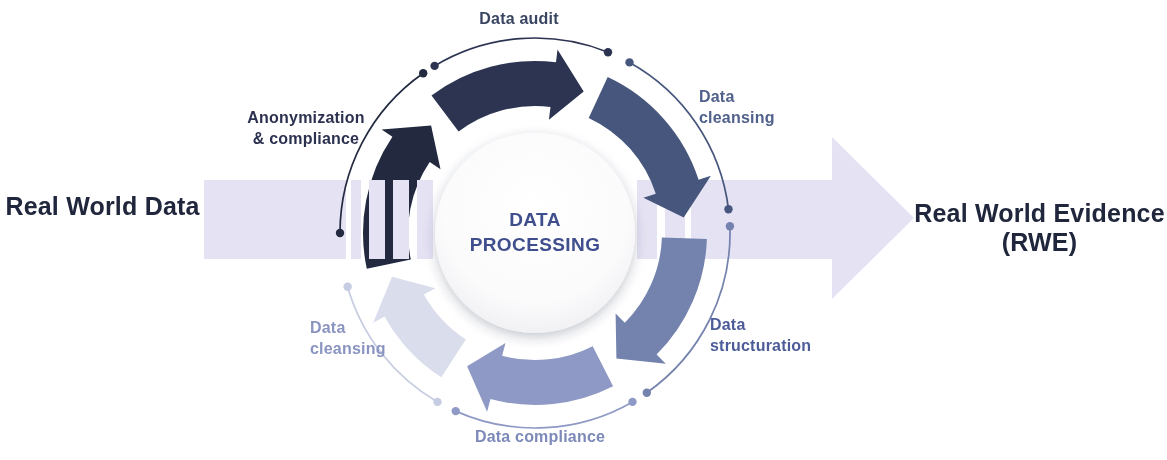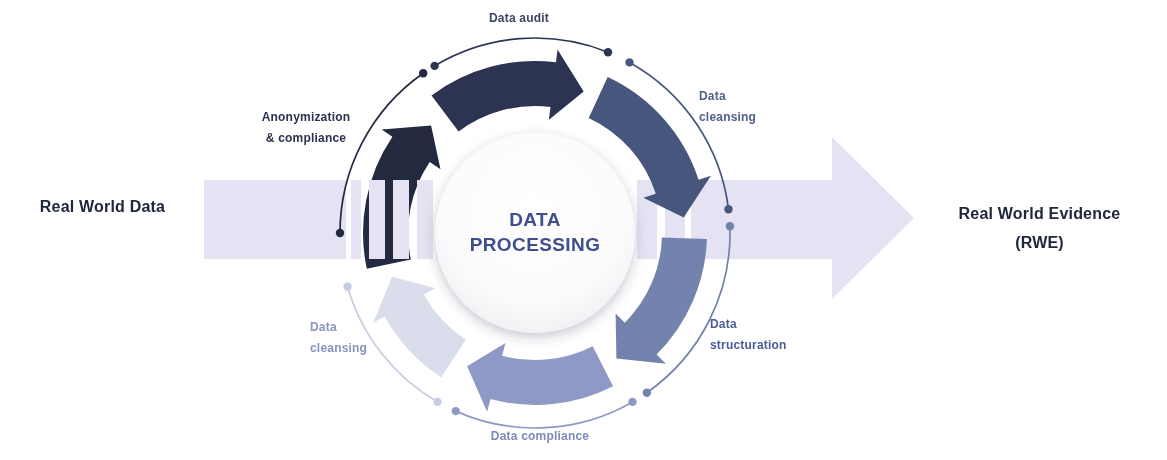--- a/index.html
+++ b/index.html
@@ -5,22 +5,22 @@
   html,body{margin:0;padding:0;}
   body{
     width:1167px;height:460px;background:#ffffff;
     font-family:"Liberation Sans",sans-serif;
     position:relative;overflow:hidden;
   }
   #stage{position:absolute;left:0;top:0;width:1167px;height:460px;}
   #diagram-svg{position:absolute;left:0;top:0;}
   .lbl{position:absolute;font-weight:bold;}
   .lbl span{display:block;}
-  .stage-label{font-size:12px;line-height:21px;letter-spacing:0.2px;}
-  .endpoint-label{font-size:16px;line-height:29px;letter-spacing:0.2px;text-align:center;}
+  .stage-label{font-size:16px;line-height:21px;letter-spacing:0.2px;}
+  .endpoint-label{font-size:25px;line-height:29px;letter-spacing:0.2px;text-align:center;}
   .center-label{font-size:19px;line-height:25px;letter-spacing:0.4px;text-align:center;}
   #lbl-data-audit{left:419px;top:8px;width:200px;text-align:center;}
   #lbl-data-cleansing{left:699px;top:86px;text-align:left;}
   #lbl-data-structuration{left:710px;top:314px;text-align:left;}
   #lbl-data-engineering{left:440px;top:426px;width:200px;text-align:center;}
   #lbl-data-analyses{left:310px;top:317px;text-align:left;}
   #lbl-anonymization-compliance{left:206px;top:107px;width:200px;text-align:center;}
   #lbl-source{left:0px;top:192px;width:205px;}
   #lbl-target{left:912px;top:199px;width:255px;}
   #lbl-center{left:435px;top:207px;width:200px;}

